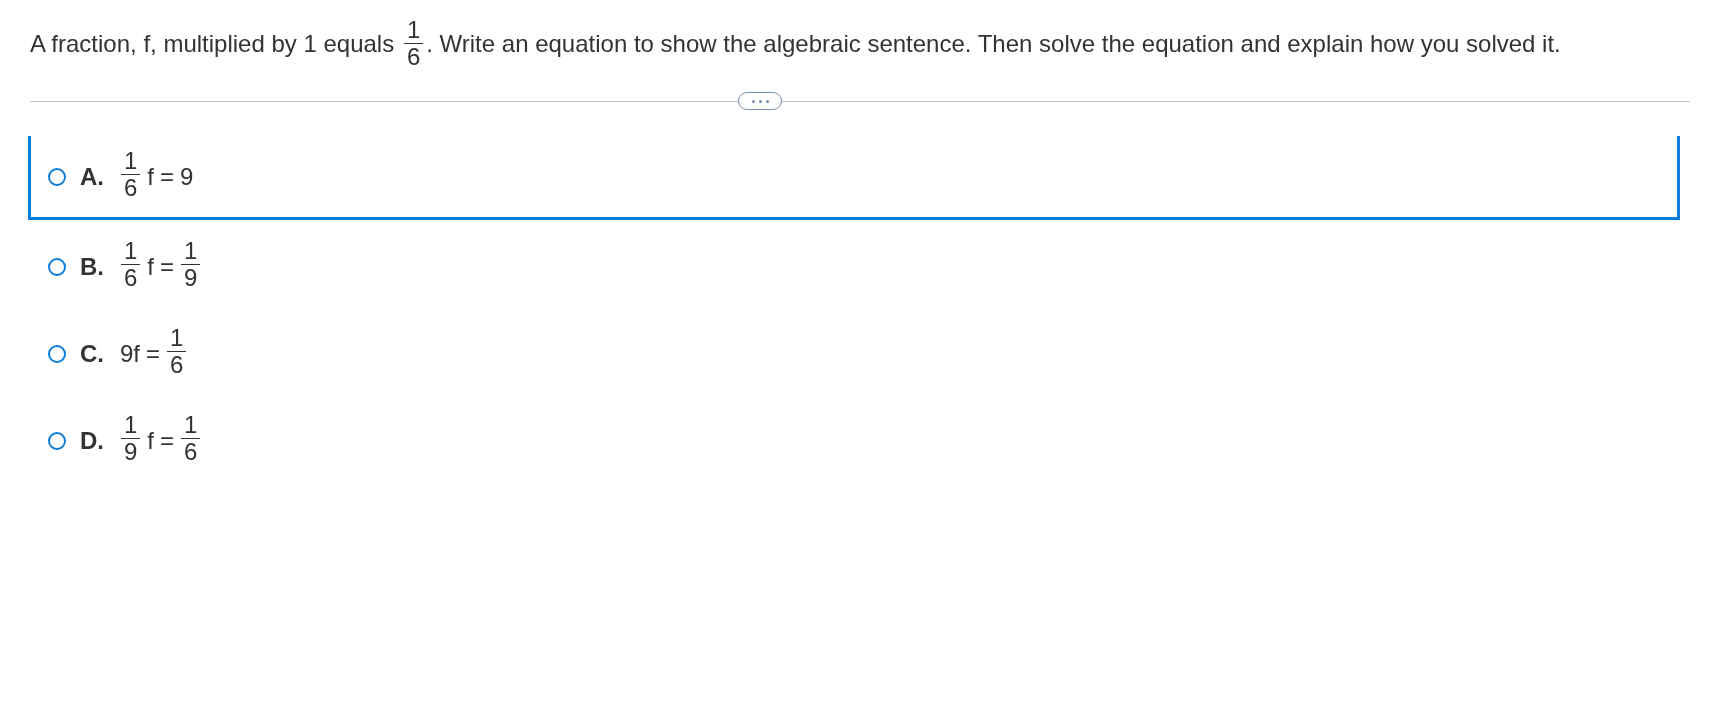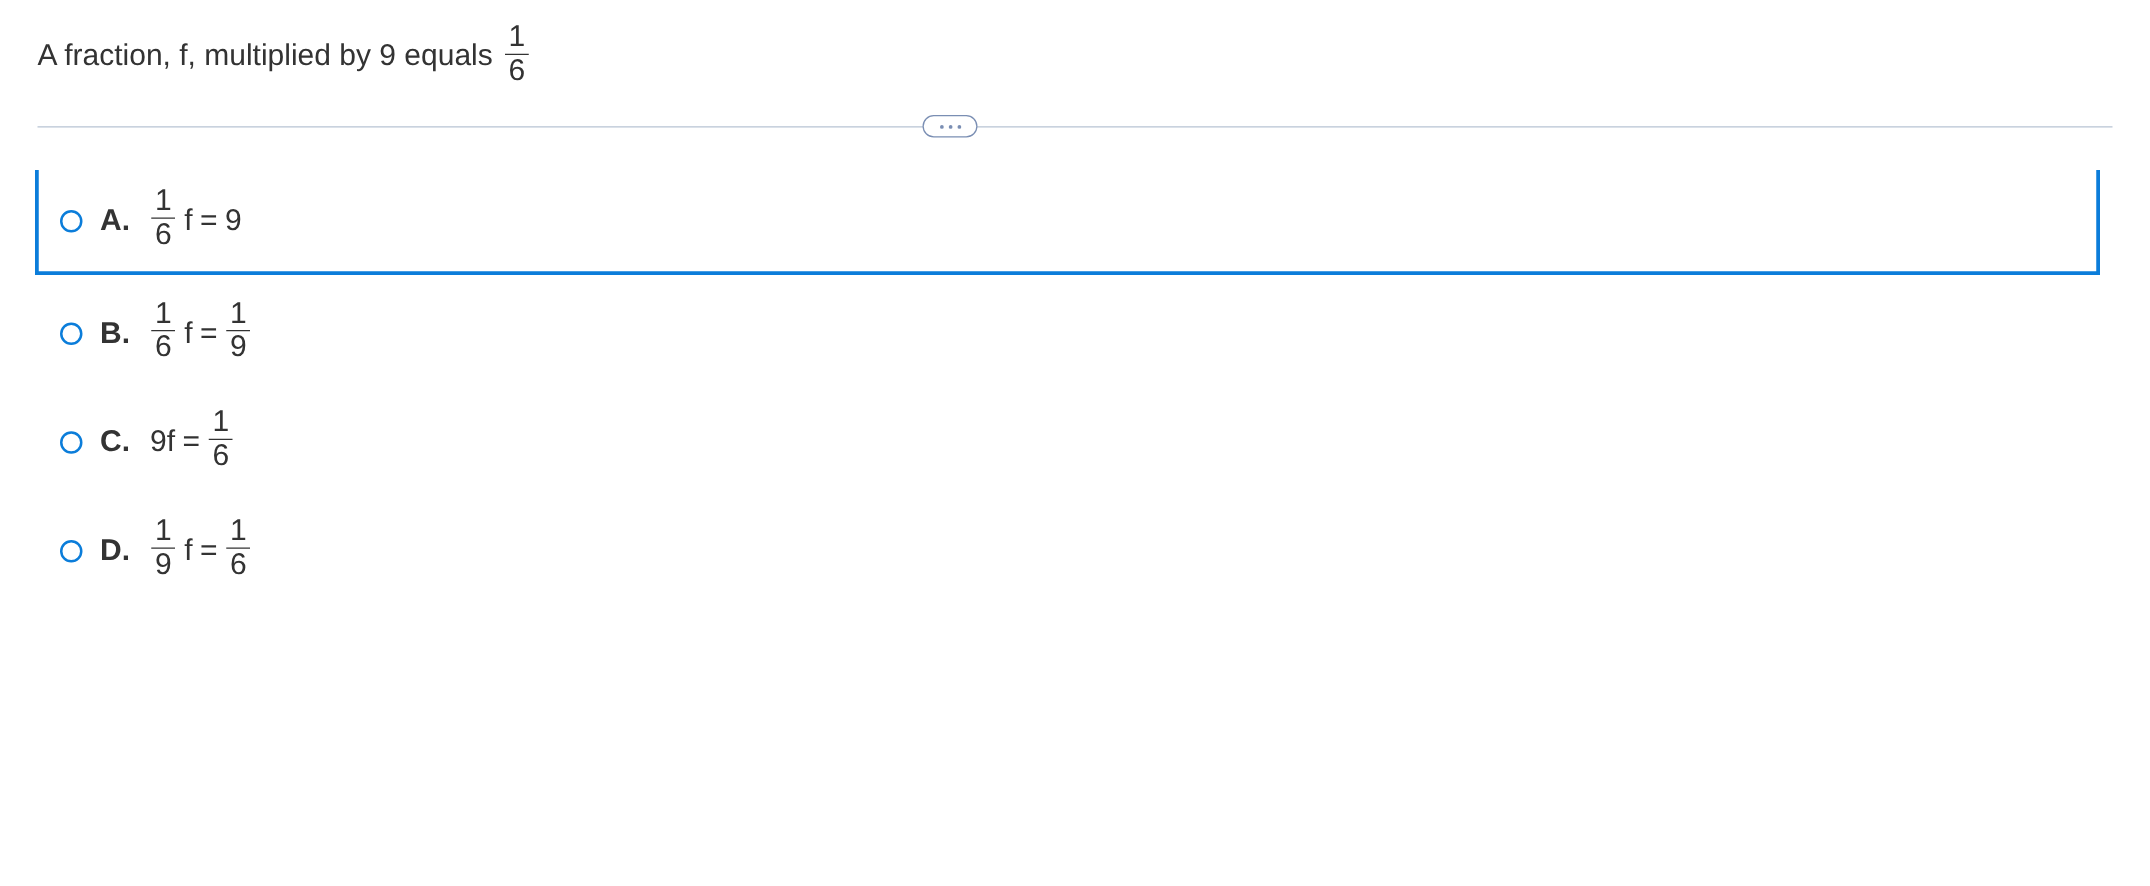--- a/index.html
+++ b/index.html
@@ -102,25 +102,25 @@
       gap: 2px;
     }
     .expr .eq, .expr .tmul, .expr .tnum, .expr .tvar {
       padding: 0 2px;
     }
   </style>
 </head>
 <body>
 
 <div class="question">
-  <span>A fraction, f, multiplied by 9 equals </span>
+  <span>A fraction, f, multiplied by 1 equals </span>
   <span class="fraction">
     <span class="num">1</span>
     <span class="den">6</span>
-  </span>
+  </span><span>. Write an equation to show the algebraic sentence. Then solve the equation and explain how you solved it.</span>
 </div>
 
 <div class="divider-row">
   <div class="divider-line"></div>
   <div class="divider-btn">
     <span class="dot"></span>
     <span class="dot"></span>
     <span class="dot"></span>
   </div>
 </div>

